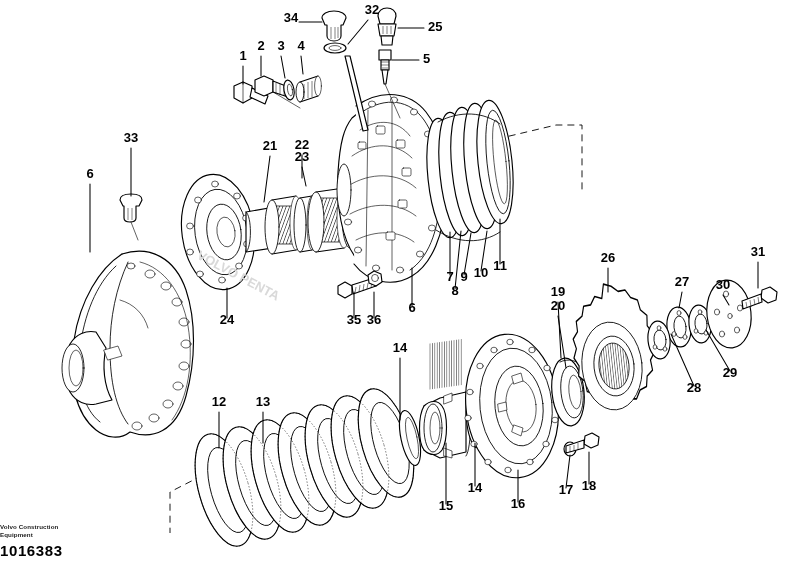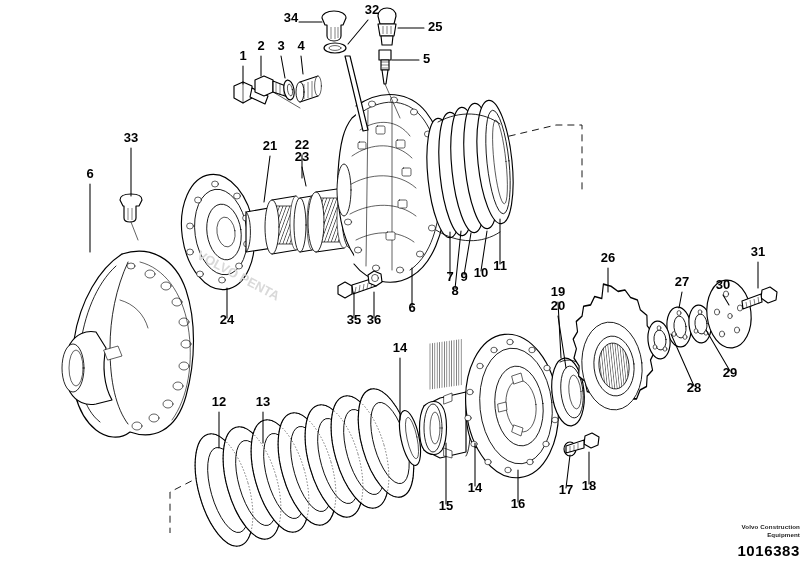--- a/index.html
+++ b/index.html
@@ -12,21 +12,21 @@
   .lead{stroke:#000;stroke-width:1.05;fill:none;stroke-linecap:round;}
   .dash{stroke:#000;stroke-width:0.9;fill:none;stroke-dasharray:7 5;stroke-linecap:butt;}
   .ol{stroke:#000;fill:#fff;stroke-linejoin:round;stroke-linecap:round;}
   .ol1{stroke-width:1.15;}
   .ol08{stroke-width:0.85;}
   .ol06{stroke-width:0.62;}
   .thin{stroke:#000;stroke-width:0.5;fill:none;}
   .nofill{fill:none;}
   .blk{fill:#000;stroke:none;}
   .wm{font-family:"Liberation Sans",sans-serif;font-weight:bold;fill:#d9d9d9;stroke:none;}
-  #footer{position:absolute;left:0;right:0;bottom:6px;text-align:right;}
+  #footer{position:absolute;left:0;right:8px;bottom:6px;text-align:left;}
   #brandline{font-size:6.2px;font-weight:bold;line-height:1.28;letter-spacing:.1px;color:#1a1a1a;}
   #partno{font-size:15px;font-weight:bold;letter-spacing:.6px;margin-top:3px;color:#000;}
 </style>
 </head>
 <body>
 
 <div id="diagram-root">
 
 <svg id="plate" viewBox="0 0 800 565">
   <defs>

